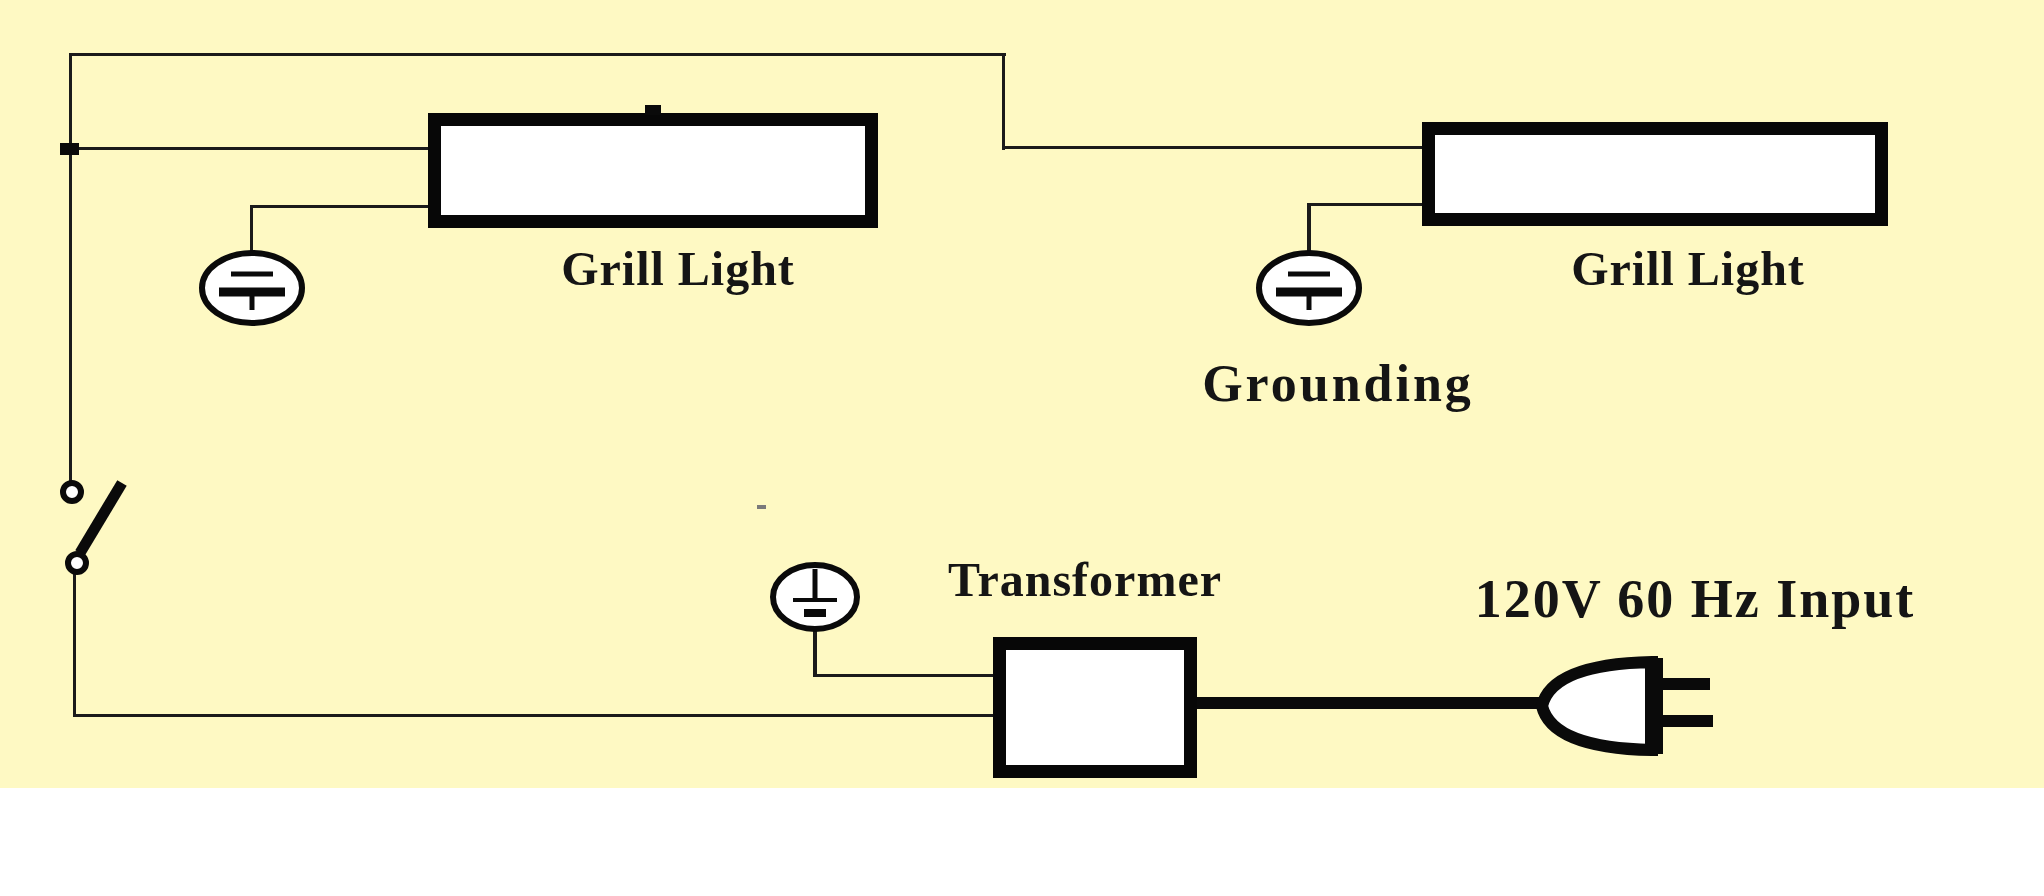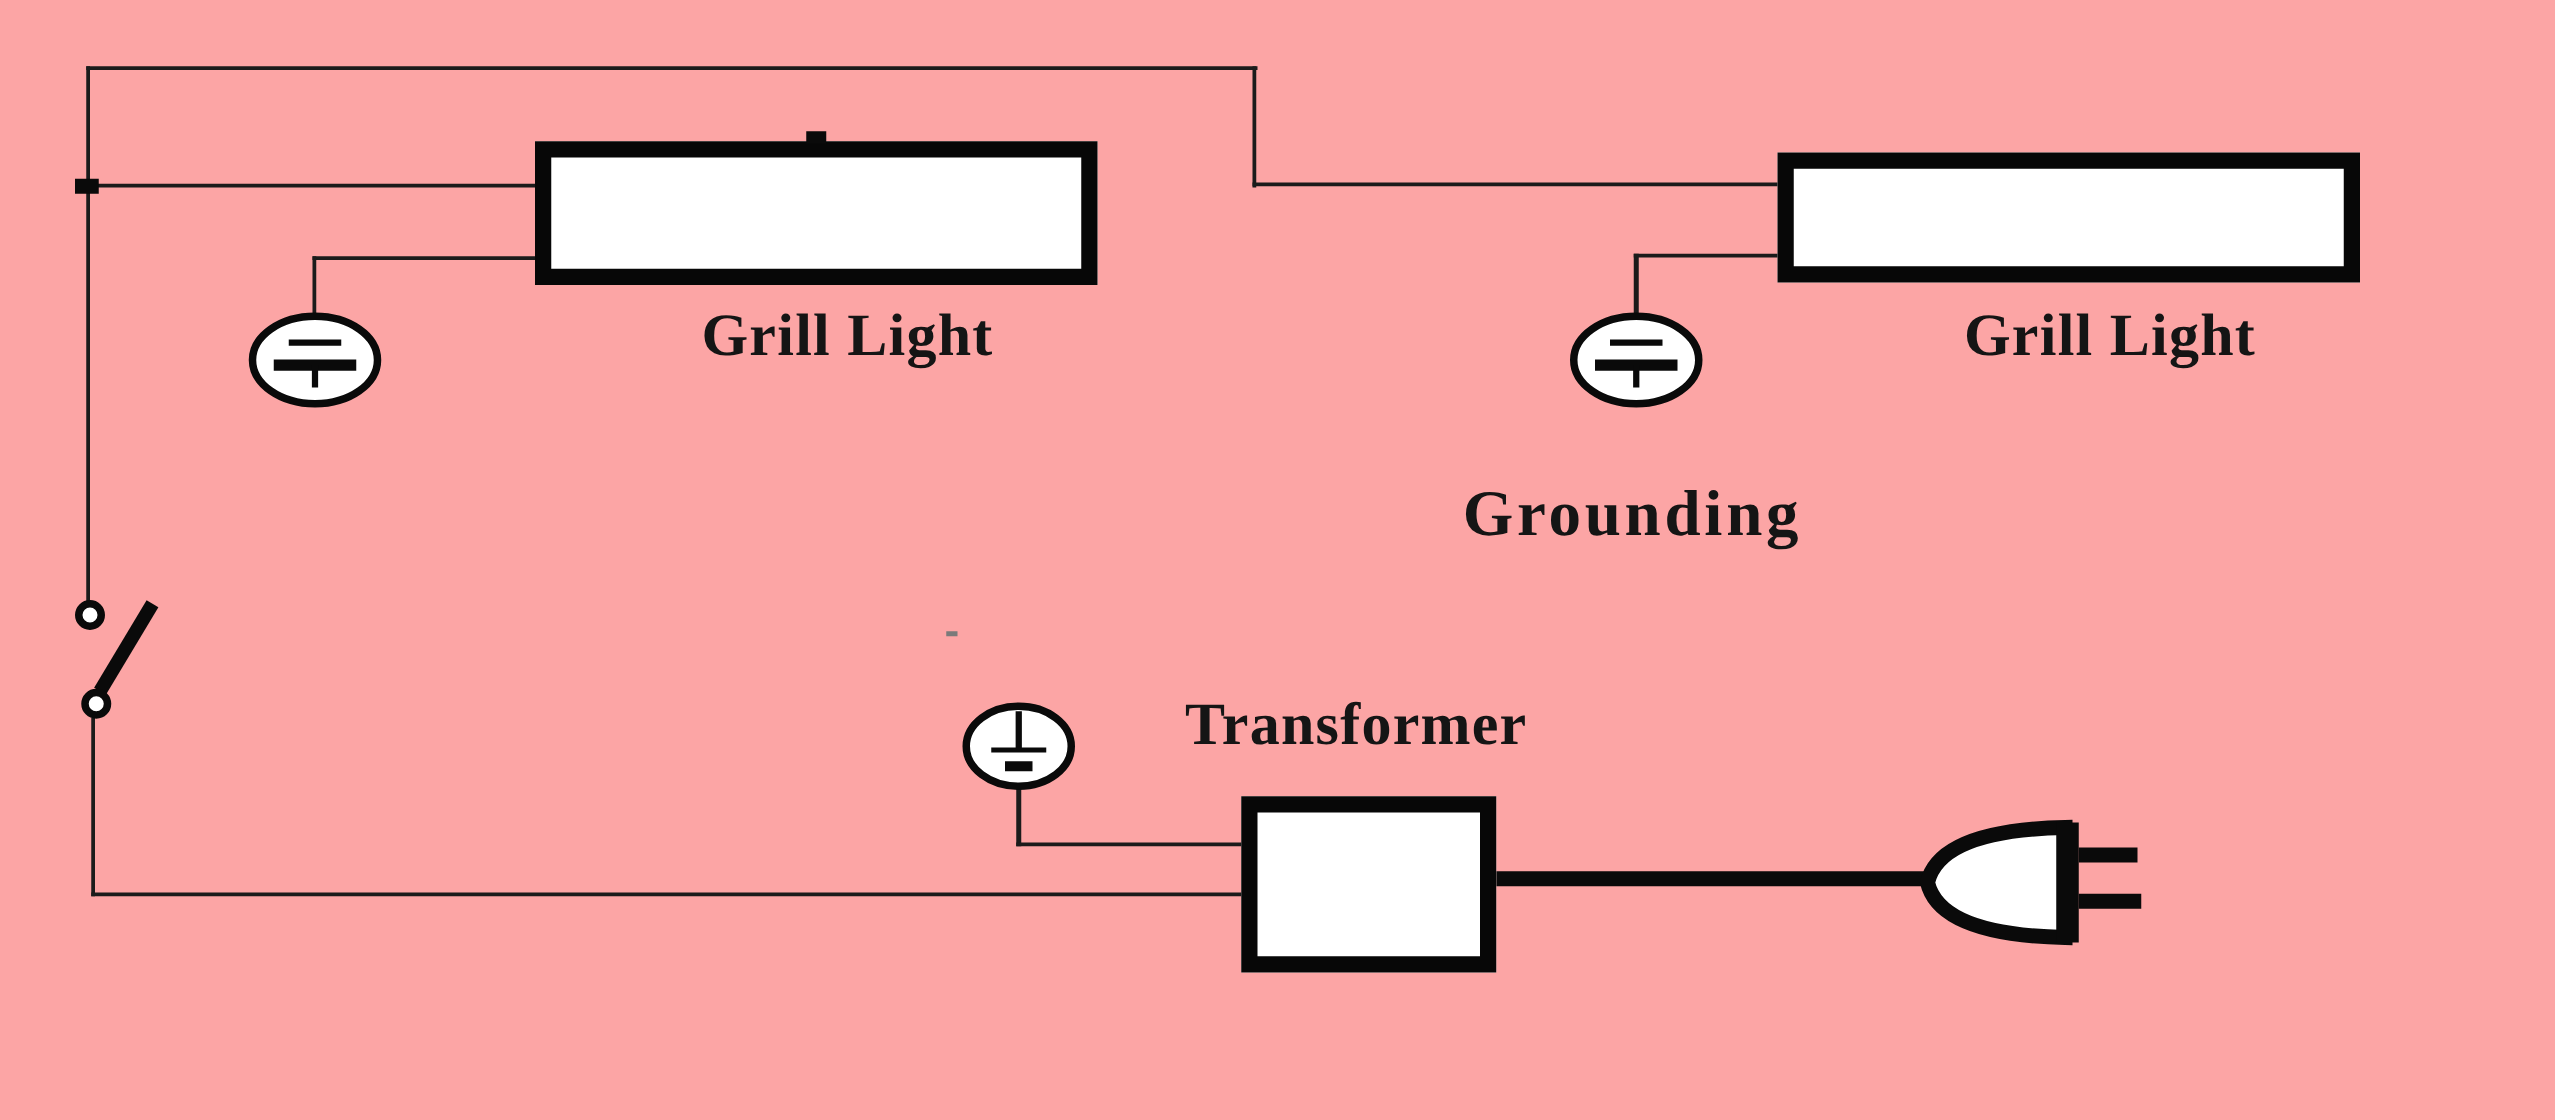--- a/index.html
+++ b/index.html
@@ -1,17 +1,17 @@
 <!DOCTYPE html>
 <html><head>
 <meta charset="utf-8">
 <style>
   html,body{margin:0;padding:0;background:#ffffff;}
   #canvas{
-    position:relative;width:2044px;height:896px;background:#fca5a5;
+    position:relative;width:2044px;height:788px;background:#fef9c3;
     font-family:"Liberation Serif","DejaVu Serif",serif;overflow:hidden;
   }
   .wire{position:absolute;background:#1b1b1b;}
   .thick{background:#0a0a0a;}
   .compbox{position:absolute;border:13px solid #070707;background:#ffffff;box-sizing:border-box;}
   .lbl{
     position:absolute;color:#151515;font-weight:700;text-align:center;
     white-space:nowrap;
   }
   .ico{position:absolute;}
@@ -76,20 +76,21 @@
     <rect x="133" y="30" width="47" height="12" fill="#0a0a0a"></rect>
     <rect x="133" y="67" width="50" height="12" fill="#0a0a0a"></rect>
   </svg>
 
   <div class="artifact" style="left:757px;top:505px;width:9px;height:4px;"></div>
 
   <div class="lbl" style="left:478px;top:240px;width:400px;font-size:48px;line-height:58px;letter-spacing:1px;">Grill Light</div>
 
   <div class="lbl" style="left:1488px;top:240px;width:400px;font-size:48px;line-height:58px;letter-spacing:1px;">Grill Light</div>
 
-  <div class="lbl" style="left:1106px;top:352px;width:400px;font-size:52px;line-height:64px;letter-spacing:3px;margin-top:28px;">Grounding</div>
+  <div class="lbl" style="left:1138px;top:352px;width:400px;font-size:52px;line-height:64px;letter-spacing:3px;">Grounding</div>
 
 
   <div class="lbl" style="left:885px;top:551px;width:400px;font-size:48px;line-height:58px;letter-spacing:1px;">Transformer</div>
 
 
+  <div class="lbl" style="left:1415px;top:566px;width:560px;font-size:54px;line-height:66px;letter-spacing:2px;">120V 60 Hz Input</div>
 
 </div>
 
 </body></html>

